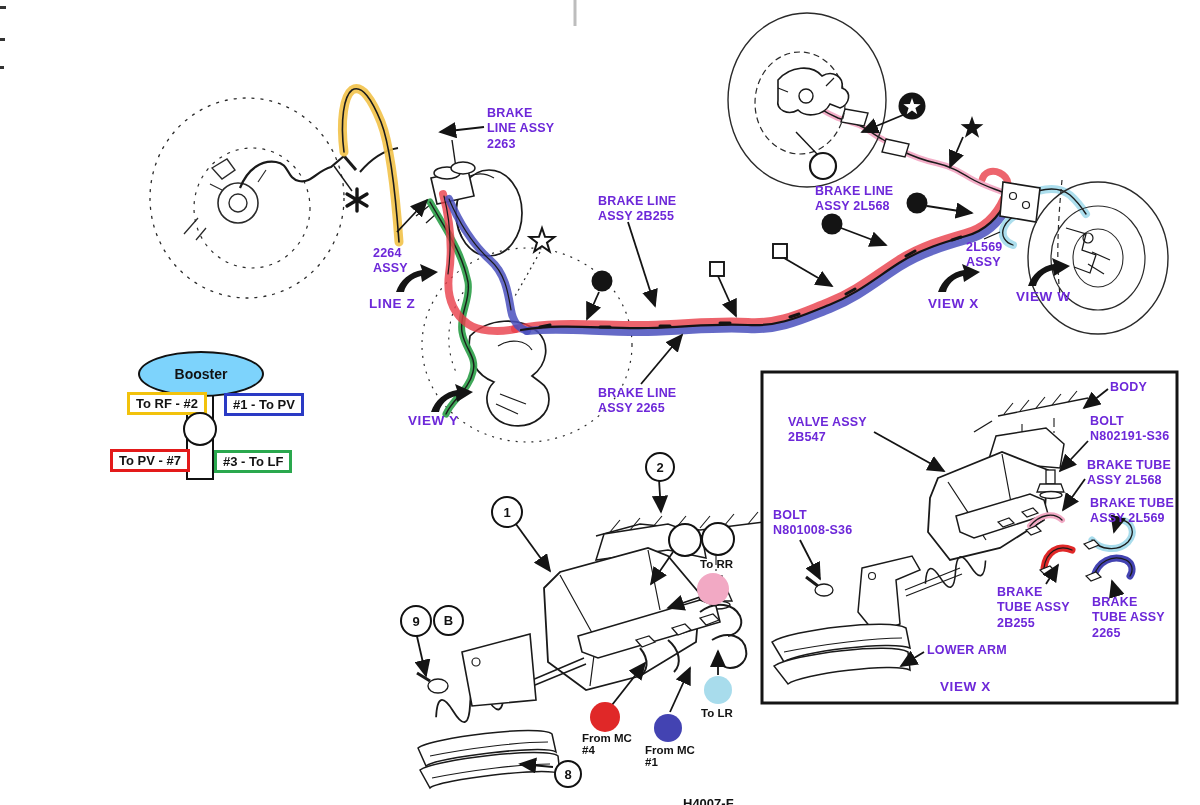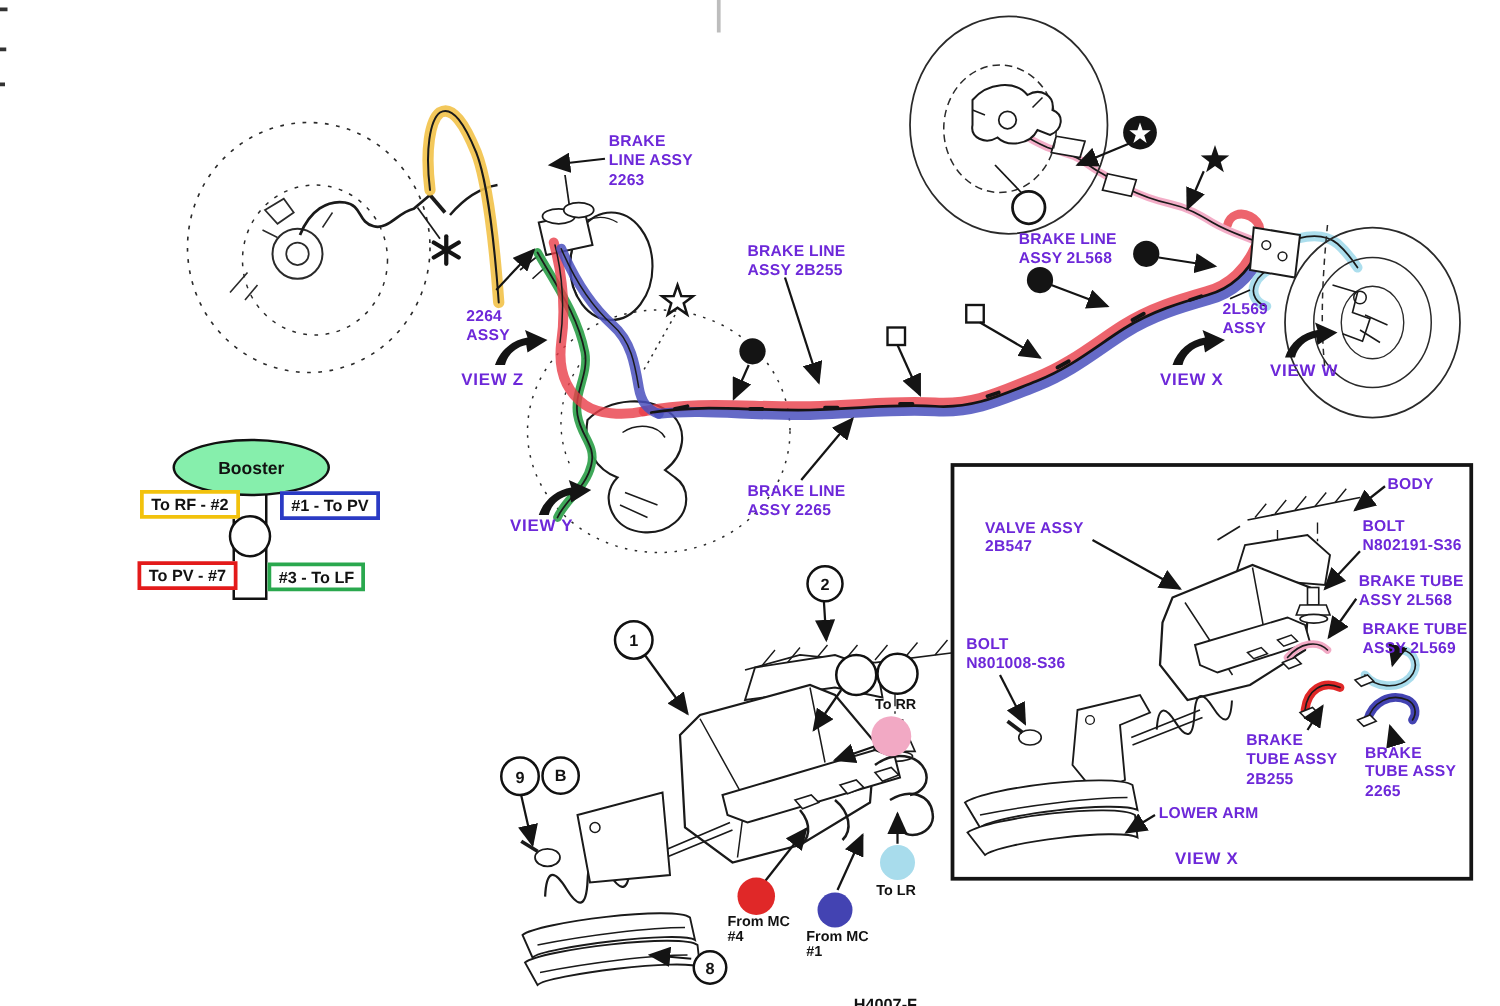--- a/index.html
+++ b/index.html
@@ -6,21 +6,21 @@
   .stage{position:relative;width:1200px;height:805px;background:#fff;overflow:hidden;
          font-family:"Liberation Sans",sans-serif;color:#121212;}
   svg.art{position:absolute;left:0;top:0;}
   .lbl{position:absolute;font-weight:700;font-size:12.5px;line-height:1.22;
        white-space:pre-line;letter-spacing:.2px;color:#6d28d9;}
   .vw{font-size:13.5px;letter-spacing:.6px;}
   .legend-box{position:absolute;background:#fff;font-weight:700;font-size:13px;
        padding:1px 6px;border:3px solid;white-space:nowrap;z-index:4;}
   .booster{position:absolute;left:138px;top:351px;width:122px;height:42px;border:2.5px solid #111;
        border-radius:50%;display:flex;align-items:center;justify-content:center;
-       font-weight:700;font-size:14px;background:#86efac;z-index:4;}
+       font-weight:700;font-size:14px;background:#7dd3fc;z-index:4;}
   .mc-stem{position:absolute;left:186px;top:388px;width:24px;height:88px;border:2.5px solid #111;
        background:#fff;z-index:3;}
   .mc-circle{position:absolute;left:183px;top:412px;width:30px;height:30px;border:2.5px solid #111;
        border-radius:50%;background:#fff;z-index:5;}
   .dot{position:absolute;border-radius:50%;z-index:3;}
   .callout{position:absolute;border:2.5px solid #111;border-radius:50%;background:#fff;
        font-weight:700;font-size:13px;display:flex;align-items:center;justify-content:center;z-index:3;}
   .port-lbl{position:absolute;font-weight:700;font-size:11.5px;white-space:pre-line;z-index:4;}
   .footer-code{position:absolute;left:683px;top:796px;font-weight:700;font-size:13px;z-index:4;}
 </style>
@@ -288,32 +288,32 @@
 LINE ASSY
 2263</div>
 <div class="lbl" style="left:373px;top:230px;margin-top:16px;">2264
 ASSY</div>
 <div class="lbl" style="left:598px;top:194px;">BRAKE LINE
 ASSY 2B255</div>
 <div class="lbl" style="left:598px;top:386px;">BRAKE LINE
 ASSY 2265</div>
 <div class="lbl" style="left:815px;top:184px;">BRAKE LINE
 ASSY 2L568</div>
-<div class="lbl" style="left:966px;top:240px;margin-left:12px;">2L569
+<div class="lbl" style="left:966px;top:240px;">2L569
 ASSY</div>
 
-<div class="lbl vw" style="left:369px;top:296px;">VIEW Z</div>
+<div class="lbl vw" style="left:369px;top:296px;">LINE Z</div>
 <div class="lbl vw" style="left:408px;top:413px;">VIEW Y</div>
 <div class="lbl vw" style="left:928px;top:296px;">VIEW X</div>
 <div class="lbl vw" style="left:1016px;top:289px;text-align:right;">VIEW W</div>
 
 <div class="booster">Booster</div>
 <div class="mc-stem"></div>
 <div class="mc-circle"></div>
-<div class="legend-box" style="left:112px;top:392px;border-color:#f2c20c;">To RF - #2</div>
+<div class="legend-box" style="left:127px;top:392px;border-color:#f2c20c;">To RF - #2</div>
 <div class="legend-box" style="left:214px;top:393px;border-color:#2a3ac4;margin-left:10px;">#1 - To PV</div>
 <div class="legend-box" style="left:110px;top:449px;border-color:#e31a1a;">To PV - #7</div>
 <div class="legend-box" style="left:214px;top:450px;border-color:#2aa84e;">#3 - To LF</div>
 
 <div class="callout" style="left:491px;top:496px;width:28px;height:28px;">1</div>
 <div class="callout" style="left:645px;top:452px;width:26px;height:26px;">2</div>
 <div class="callout" style="left:400px;top:605px;width:28px;height:28px;">9</div>
 <div class="callout" style="left:433px;top:605px;width:27px;height:27px;">B</div>
 <div class="callout" style="left:554px;top:760px;width:24px;height:24px;">8</div>
 <div class="callout" style="left:668px;top:523px;width:30px;height:30px;"></div>

